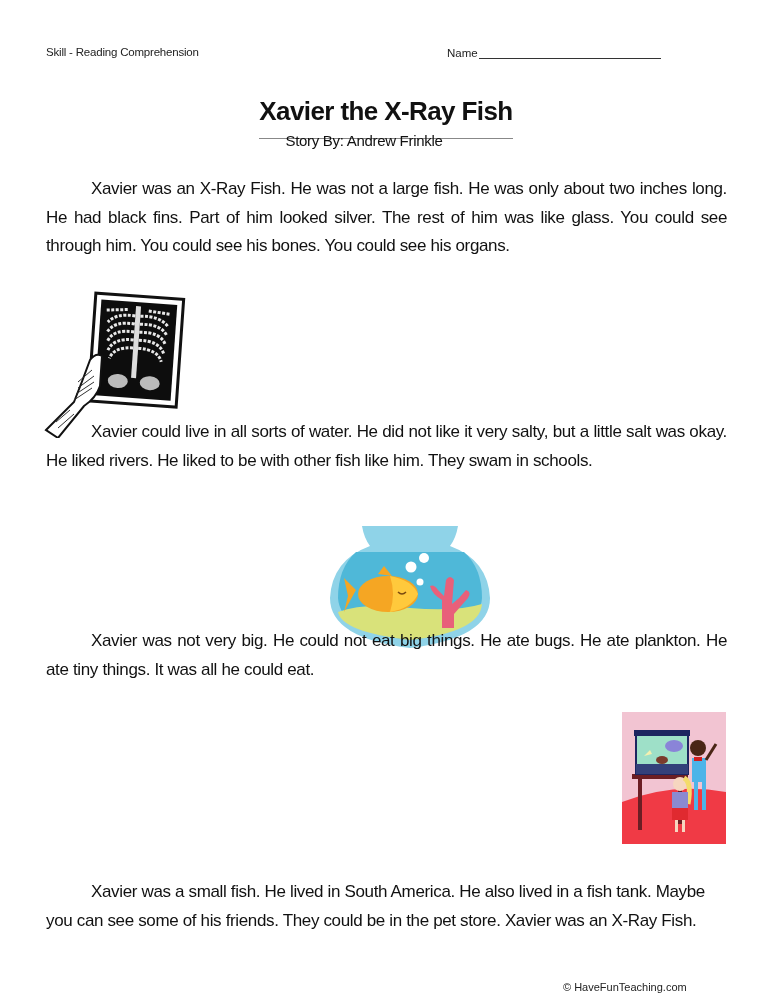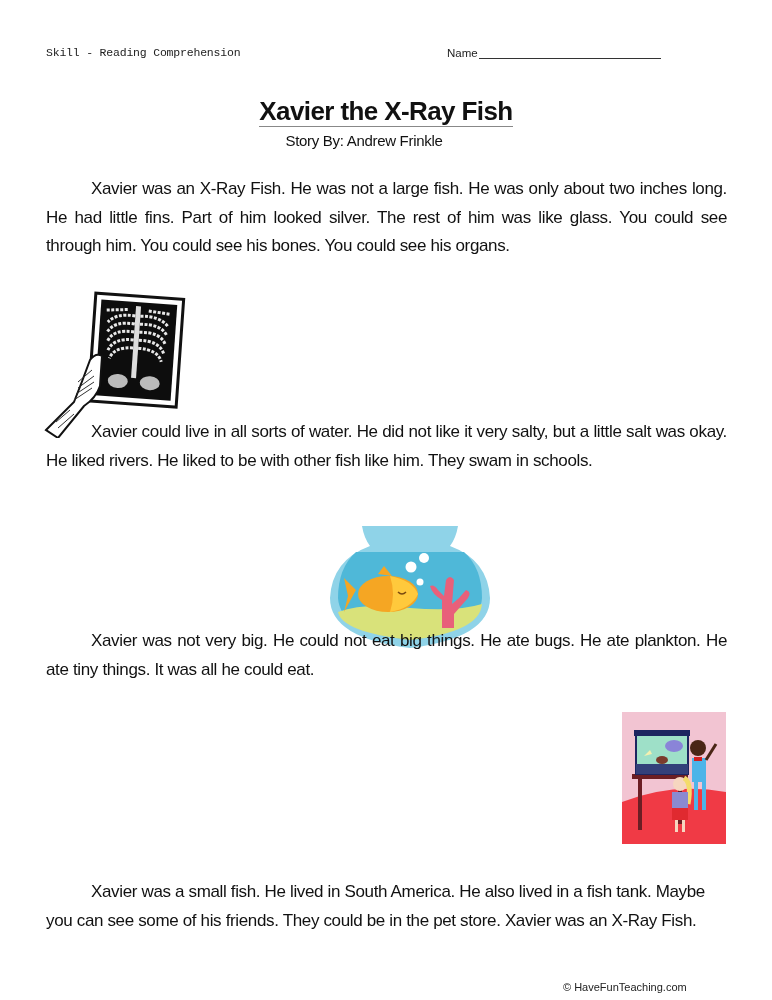--- a/index.html
+++ b/index.html
@@ -15,21 +15,20 @@
       font-family: "Liberation Sans", sans-serif;
       color: #111111;
     }
     .header-skill {
       position: absolute;
       left: 46px;
       top: 46px;
       font-size: 11.5px;
       letter-spacing: -0.2px;
       color: #222;
-      font-family: Liberation Mono, monospace;
     }
     .header-name {
       position: absolute;
       left: 447px;
       top: 46px;
       font-size: 11.5px;
       color: #222;
       display: flex;
       align-items: center;
     }
@@ -45,21 +44,21 @@
       left: 0;
       width: 772px;
       top: 96px;
       text-align: center;
       font-size: 26px;
       font-weight: bold;
       letter-spacing: -0.6px;
     }
     .title span {
       border-bottom: 1.5px solid #888;
-      padding-bottom: 0px;
+      padding-bottom: 12px;
     }
     .byline {
       position: absolute;
       left: 0;
       width: 728px;
       top: 132px;
       text-align: center;
       font-size: 15px;
       letter-spacing: -0.3px;
     }
@@ -92,21 +91,21 @@
 
 <div class="header-skill">Skill - Reading Comprehension</div>
 <div class="header-name">
   <span>Name</span>
   <span class="name-line"></span>
 </div>
 
 <div class="title"><span>Xavier the X-Ray Fish</span></div>
 <div class="byline">Story By: Andrew Frinkle</div>
 
-<p class="para" style="top:175px;">Xavier was an X-Ray Fish. He was not a large fish. He was only about two inches long. He had little fins. Part of him looked silver. The rest of him was like glass. You could see through him. You could see his bones. You could see his organs.</p>
+<p class="para" style="top:175px;">Xavier was an X-Ray Fish. He was not a large fish. He was only about two inches long. He had black fins. Part of him looked silver. The rest of him was like glass. You could see through him. You could see his bones. You could see his organs.</p>
 
 <div class="img-box" style="left:44px; top:290px; width:142px; height:148px;">
   <svg width="142" height="148" viewBox="0 0 142 148">
     <g transform="rotate(4 90 60)">
       <rect x="48" y="6" width="88" height="108" fill="#fff" stroke="#111" stroke-width="3"></rect>
       <rect x="54" y="12" width="76" height="96" fill="#0d0d0d"></rect>
 
       <rect x="89" y="16" width="5" height="72" fill="#ddd"></rect>
 
       <g stroke="#e8e8e8" stroke-width="3" fill="none" stroke-dasharray="3 1.5">

